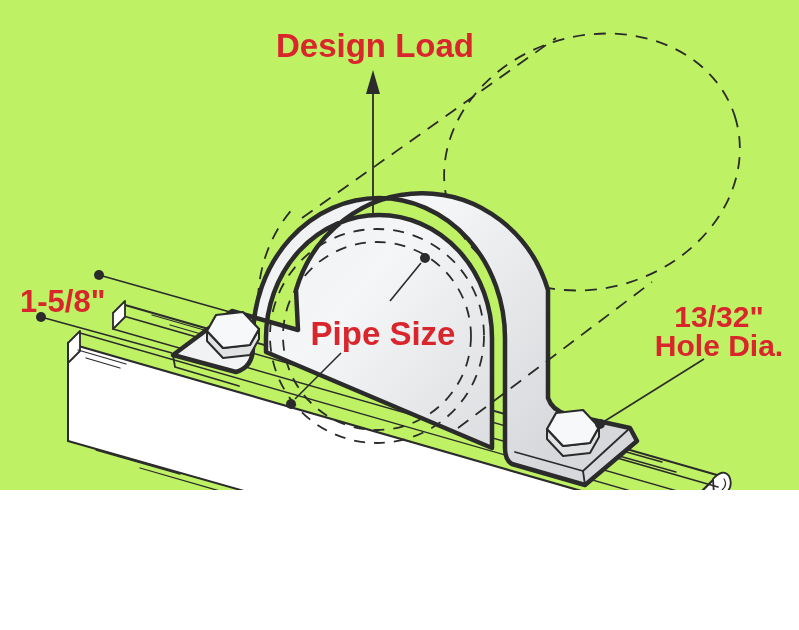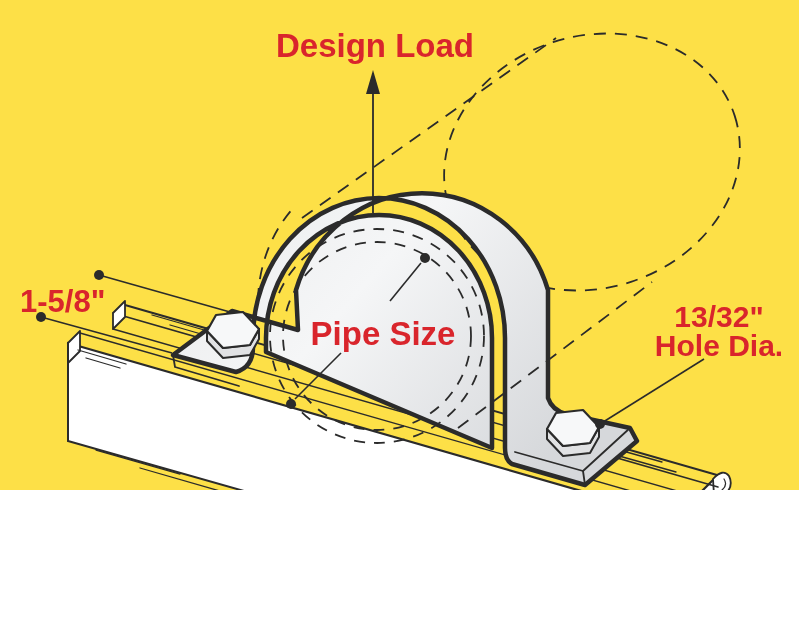--- a/index.html
+++ b/index.html
@@ -1,16 +1,16 @@
 <!DOCTYPE html>
 <html><head>
 <meta charset="utf-8">
 <style>
   html,body{margin:0;padding:0;background:#ffffff;}
-  .stage{position:relative;width:799px;height:490px;background:#fde047;overflow:hidden;
+  .stage{position:relative;width:799px;height:490px;background:#bef264;overflow:hidden;
          font-family:"Liberation Sans","DejaVu Sans",sans-serif;}
   svg{display:block;}
   text.callout{font-family:"Liberation Sans","DejaVu Sans",sans-serif;font-weight:bold;}
 </style>
 </head>
 <body>
 
 <div class="stage">
 <svg width="799" height="630" viewBox="0 0 799 630">
   <defs>

